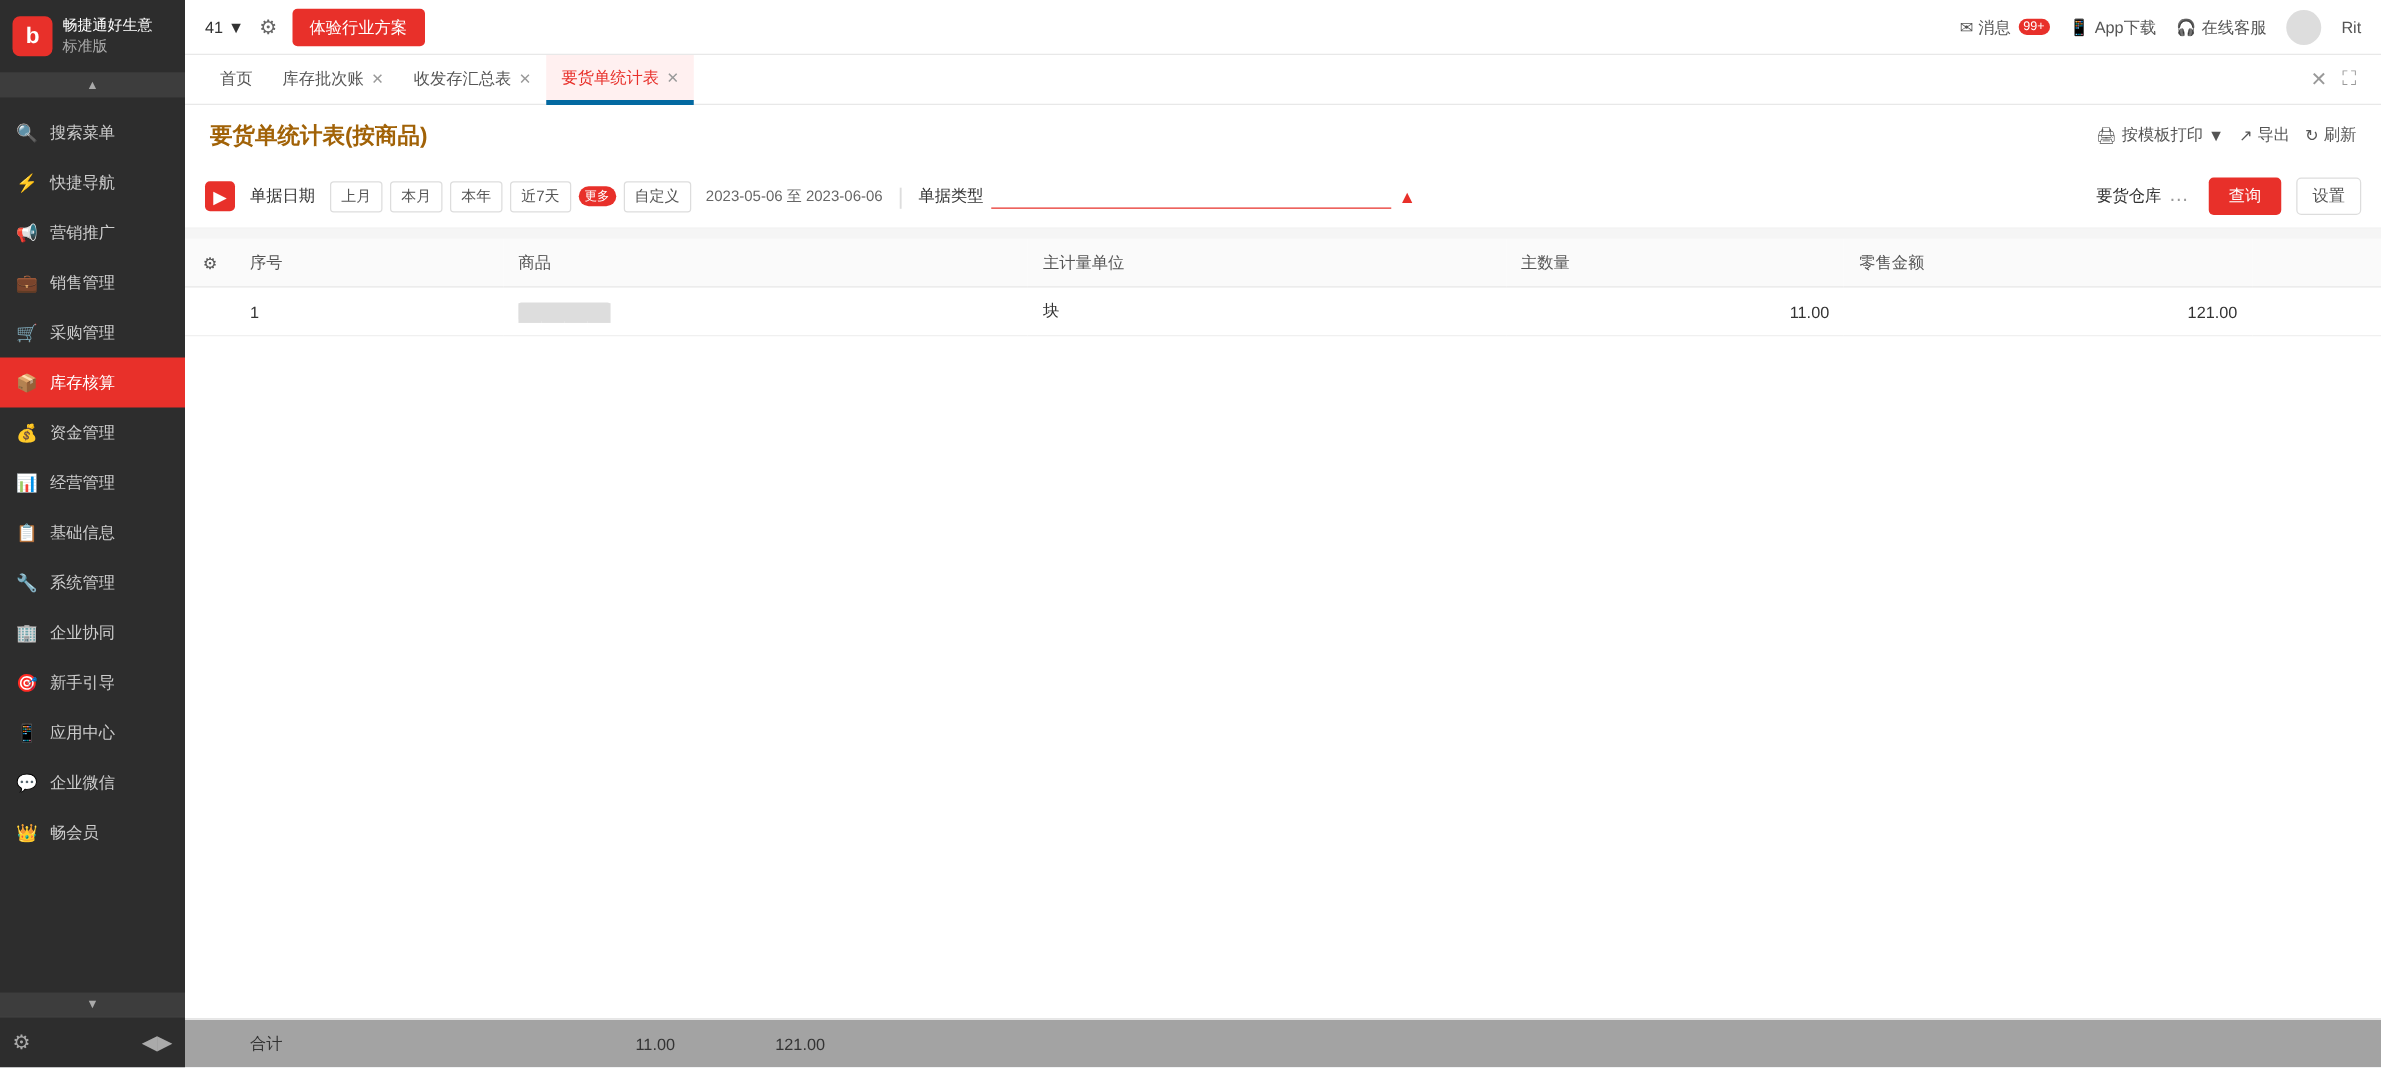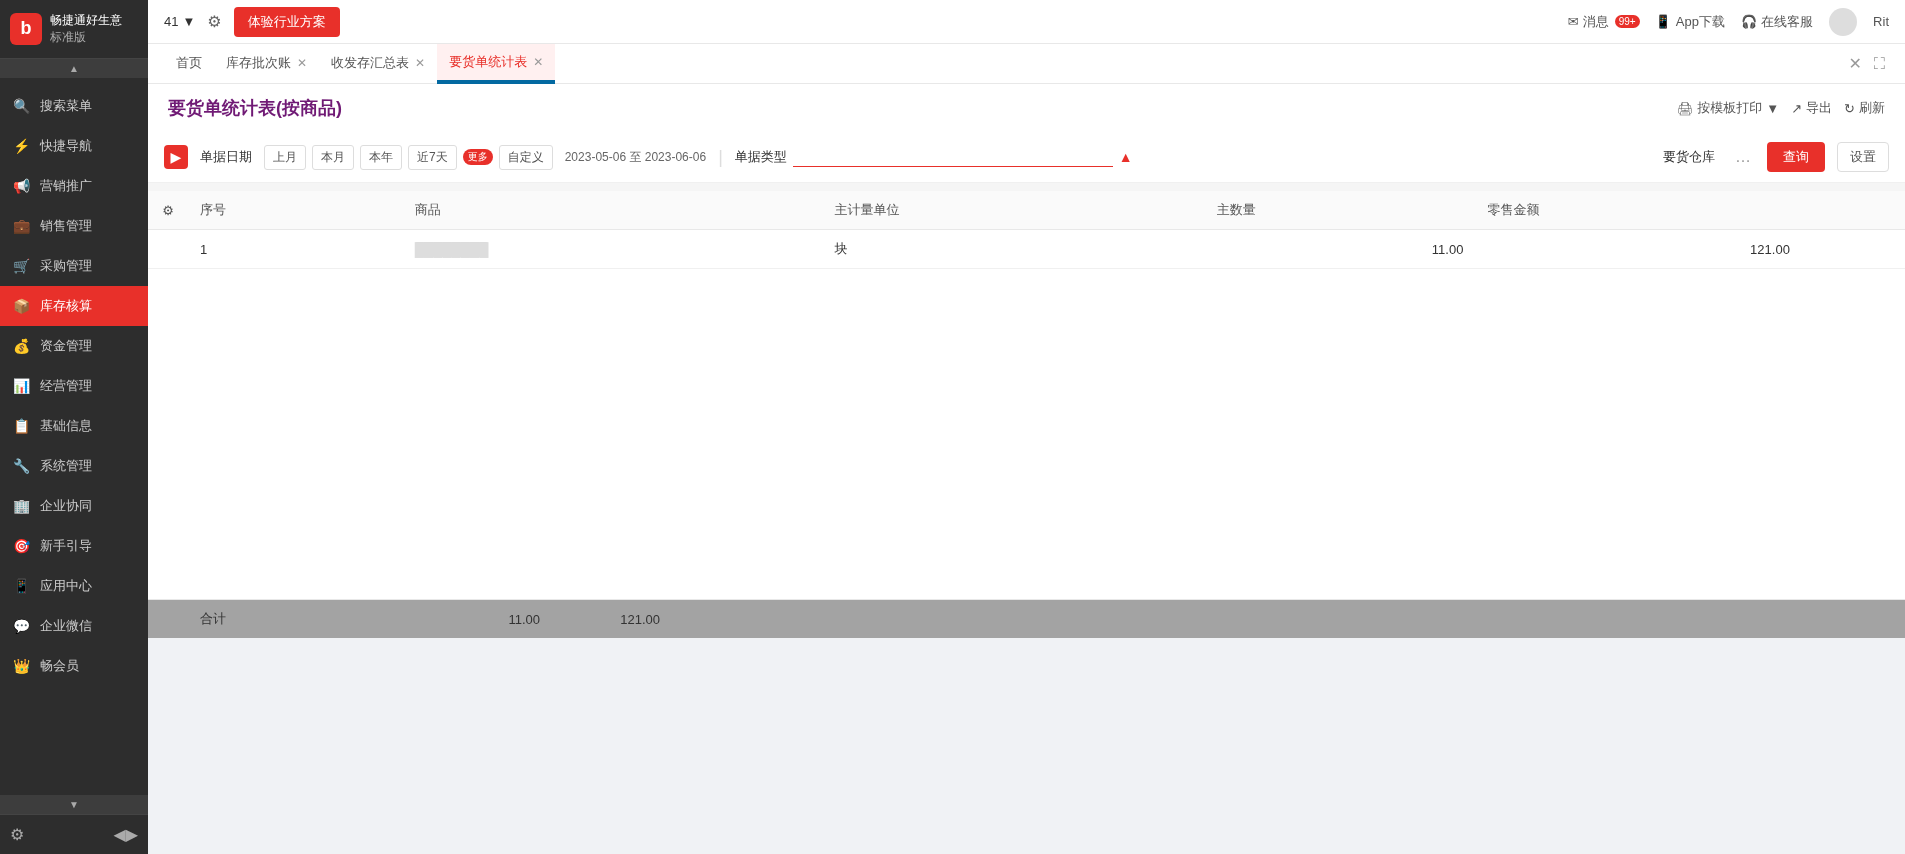--- a/index.html
+++ b/index.html
@@ -85,21 +85,21 @@
       padding: 4px;
       cursor: pointer;
       font-size: 10px;
     }
 
     
     .main {
       flex: 1;
       display: flex;
       flex-direction: column;
-      height: 638px;
+      height: 854px;
       overflow: hidden;
     }
 
     
     .topbar {
       height: 44px;
       background: white;
       display: flex;
       align-items: center;
       padding: 0 16px;
@@ -221,21 +221,21 @@
       background: white;
       padding: 12px 20px 0;
       display: flex;
       align-items: center;
       justify-content: space-between;
       flex-shrink: 0;
     }
     .page-title {
       font-size: 18px;
       font-weight: bold;
-      color: #701a75;
+      color: #a16207;
       padding-bottom: 12px;
     }
     .page-header-actions {
       display: flex;
       align-items: center;
       gap: 12px;
       padding-bottom: 12px;
     }
     .header-action-btn {
       display: flex;
@@ -326,21 +326,21 @@
       color: #333;
     }
     .filter-type-arrow {
       color: #e8302a;
       cursor: pointer;
       font-size: 14px;
     }
     .filter-warehouse-group {
       display: flex;
       align-items: center;
-      gap: 16px;
+      gap: 2px;
     }
     .filter-warehouse-label {
       color: #333;
       font-size: 13px;
       white-space: nowrap;
     }
     .filter-more-btn {
       color: #999;
       cursor: pointer;
       font-size: 16px;

